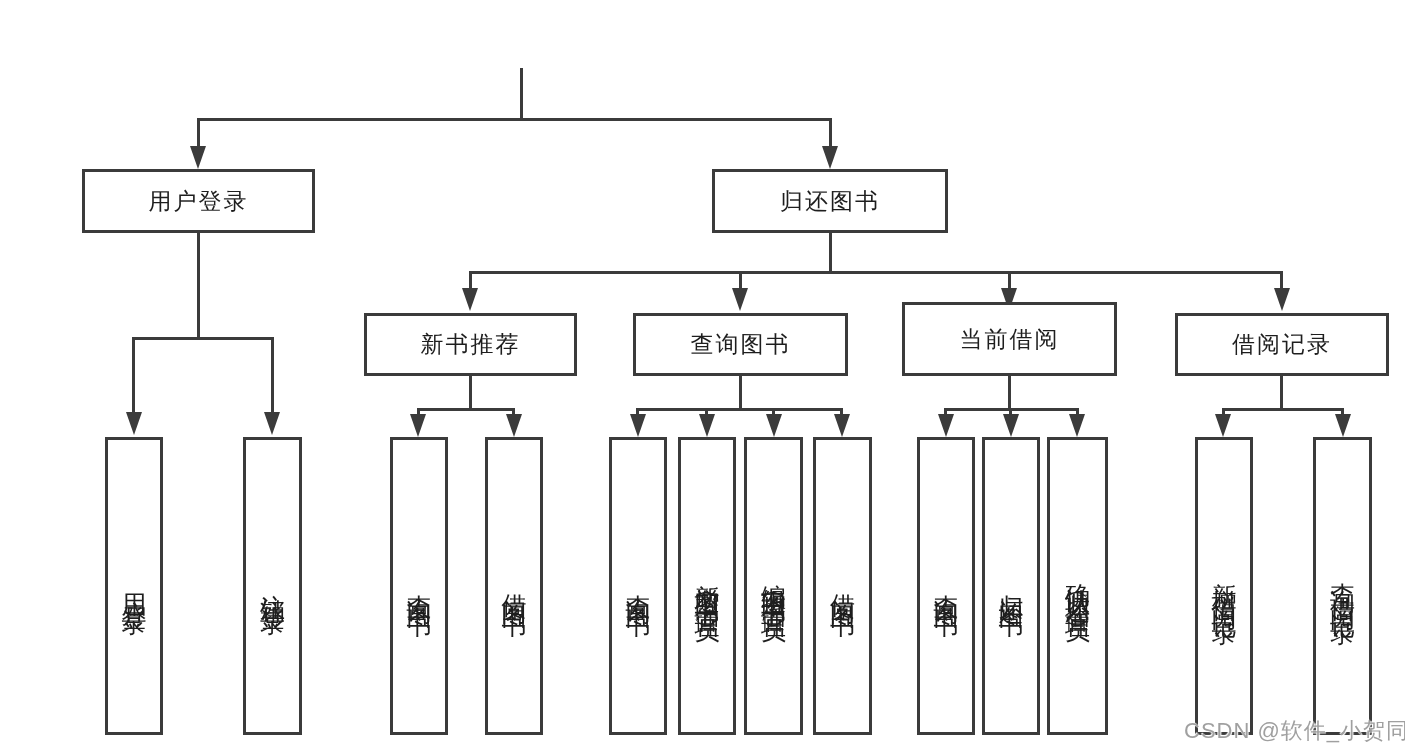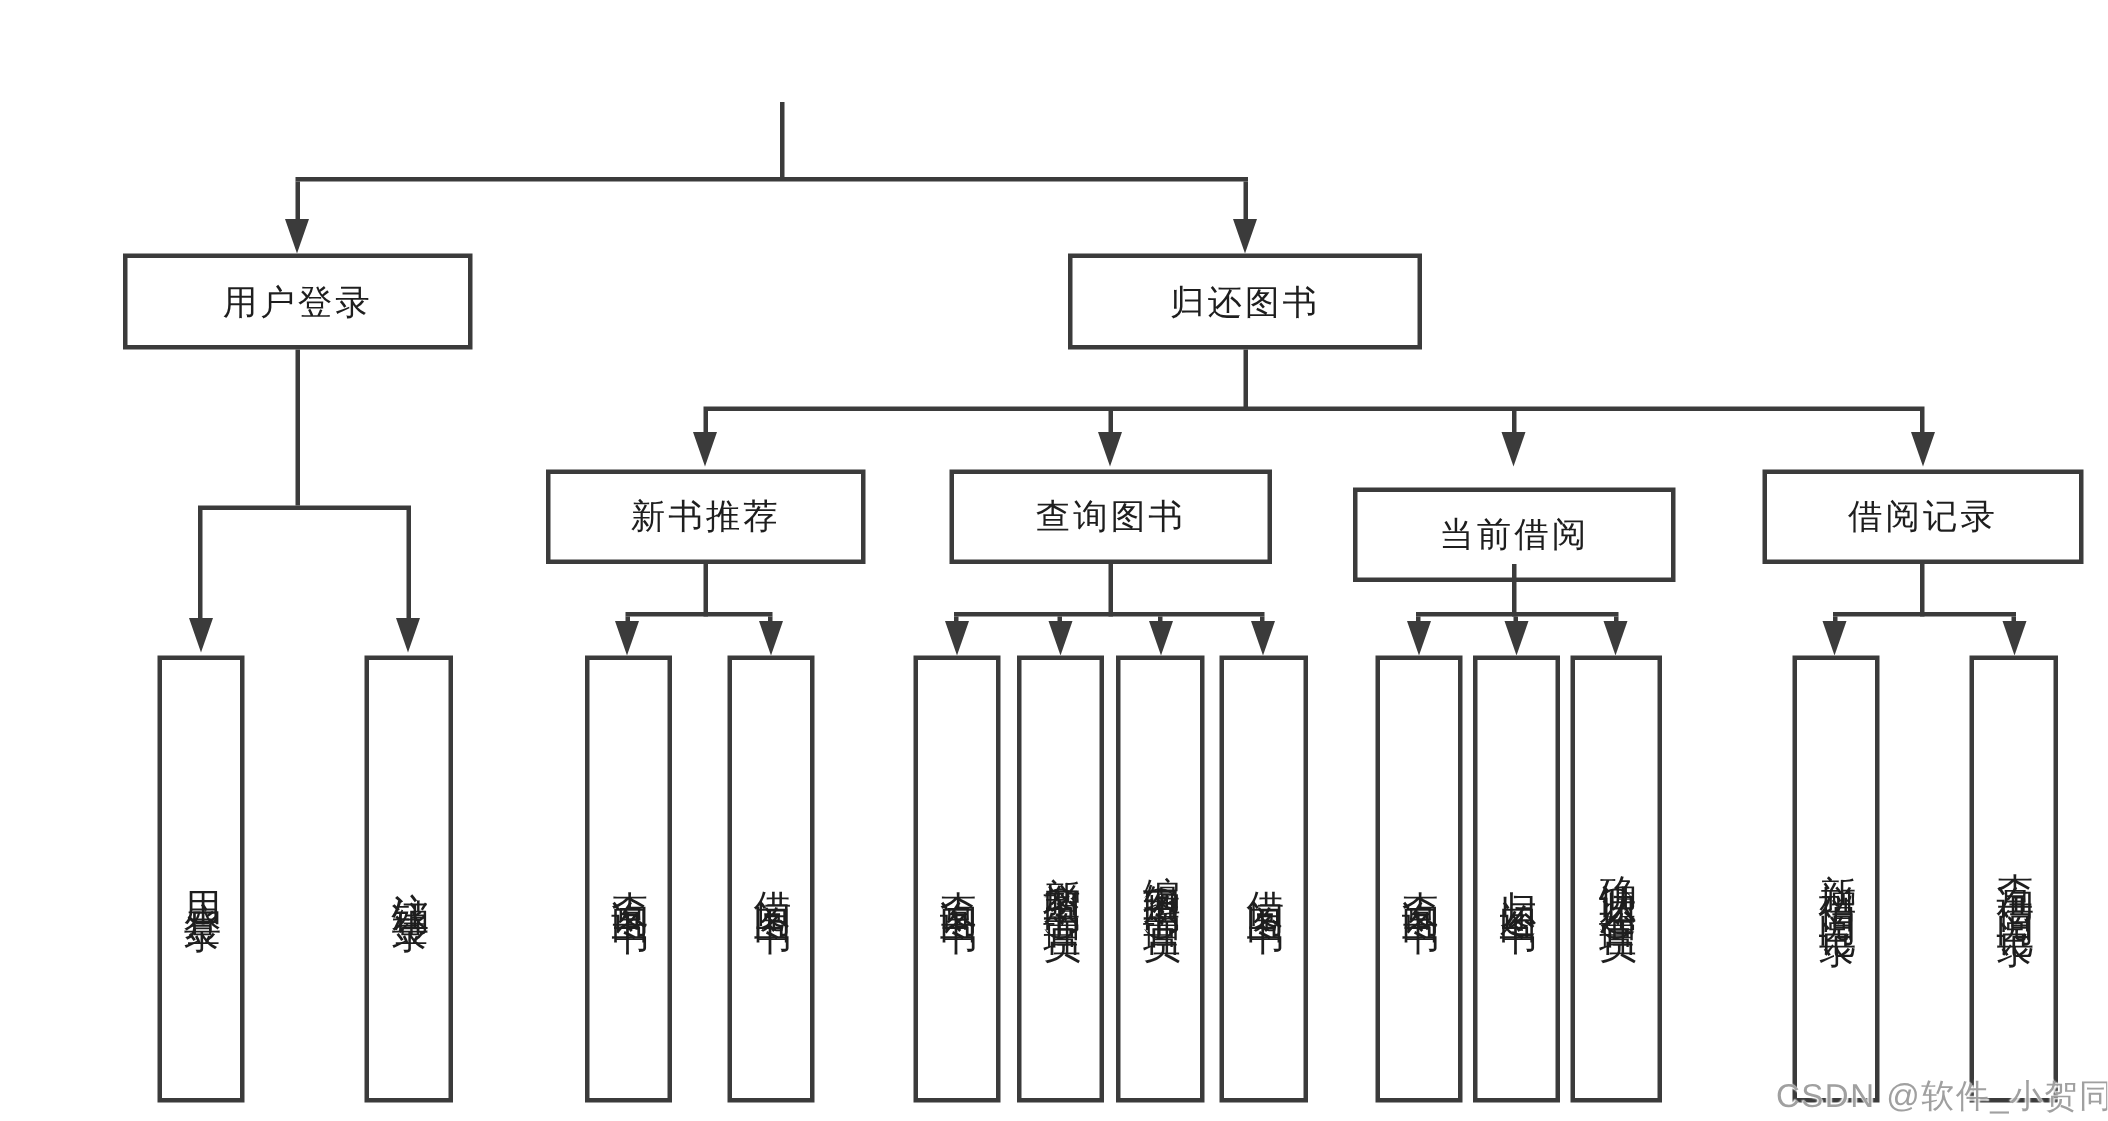--- a/index.html
+++ b/index.html
@@ -88,21 +88,21 @@
   <i class="ar" style="left:1001px;top:288px"></i>
   <i class="vl" style="left:1280px;top:274px;height:16px"></i>
   <i class="ar" style="left:1274px;top:288px"></i>
 
   <div class="node h" style="left:364px;top:313px;width:213px;height:63px">
     <span>新书推荐</span>
   </div>
   <div class="node h" style="left:633px;top:313px;width:215px;height:63px">
     <span>查询图书</span>
   </div>
-  <div class="node h" style="left:902px;top:325px;width:215px;height:63px">
+  <div class="node h" style="left:902px;top:302px;width:215px;height:74px">
     <span>当前借阅</span>
   </div>
   <div class="node h" style="left:1175px;top:313px;width:214px;height:63px">
     <span>借阅记录</span>
   </div>
 
   <i class="vl" style="left:469px;top:376px;height:35px"></i>
   <i class="hl" style="left:417px;top:408px;width:98px"></i>
   <i class="vl" style="left:417px;top:411px;height:5px"></i>
   <i class="ar" style="left:410px;top:414px"></i>

